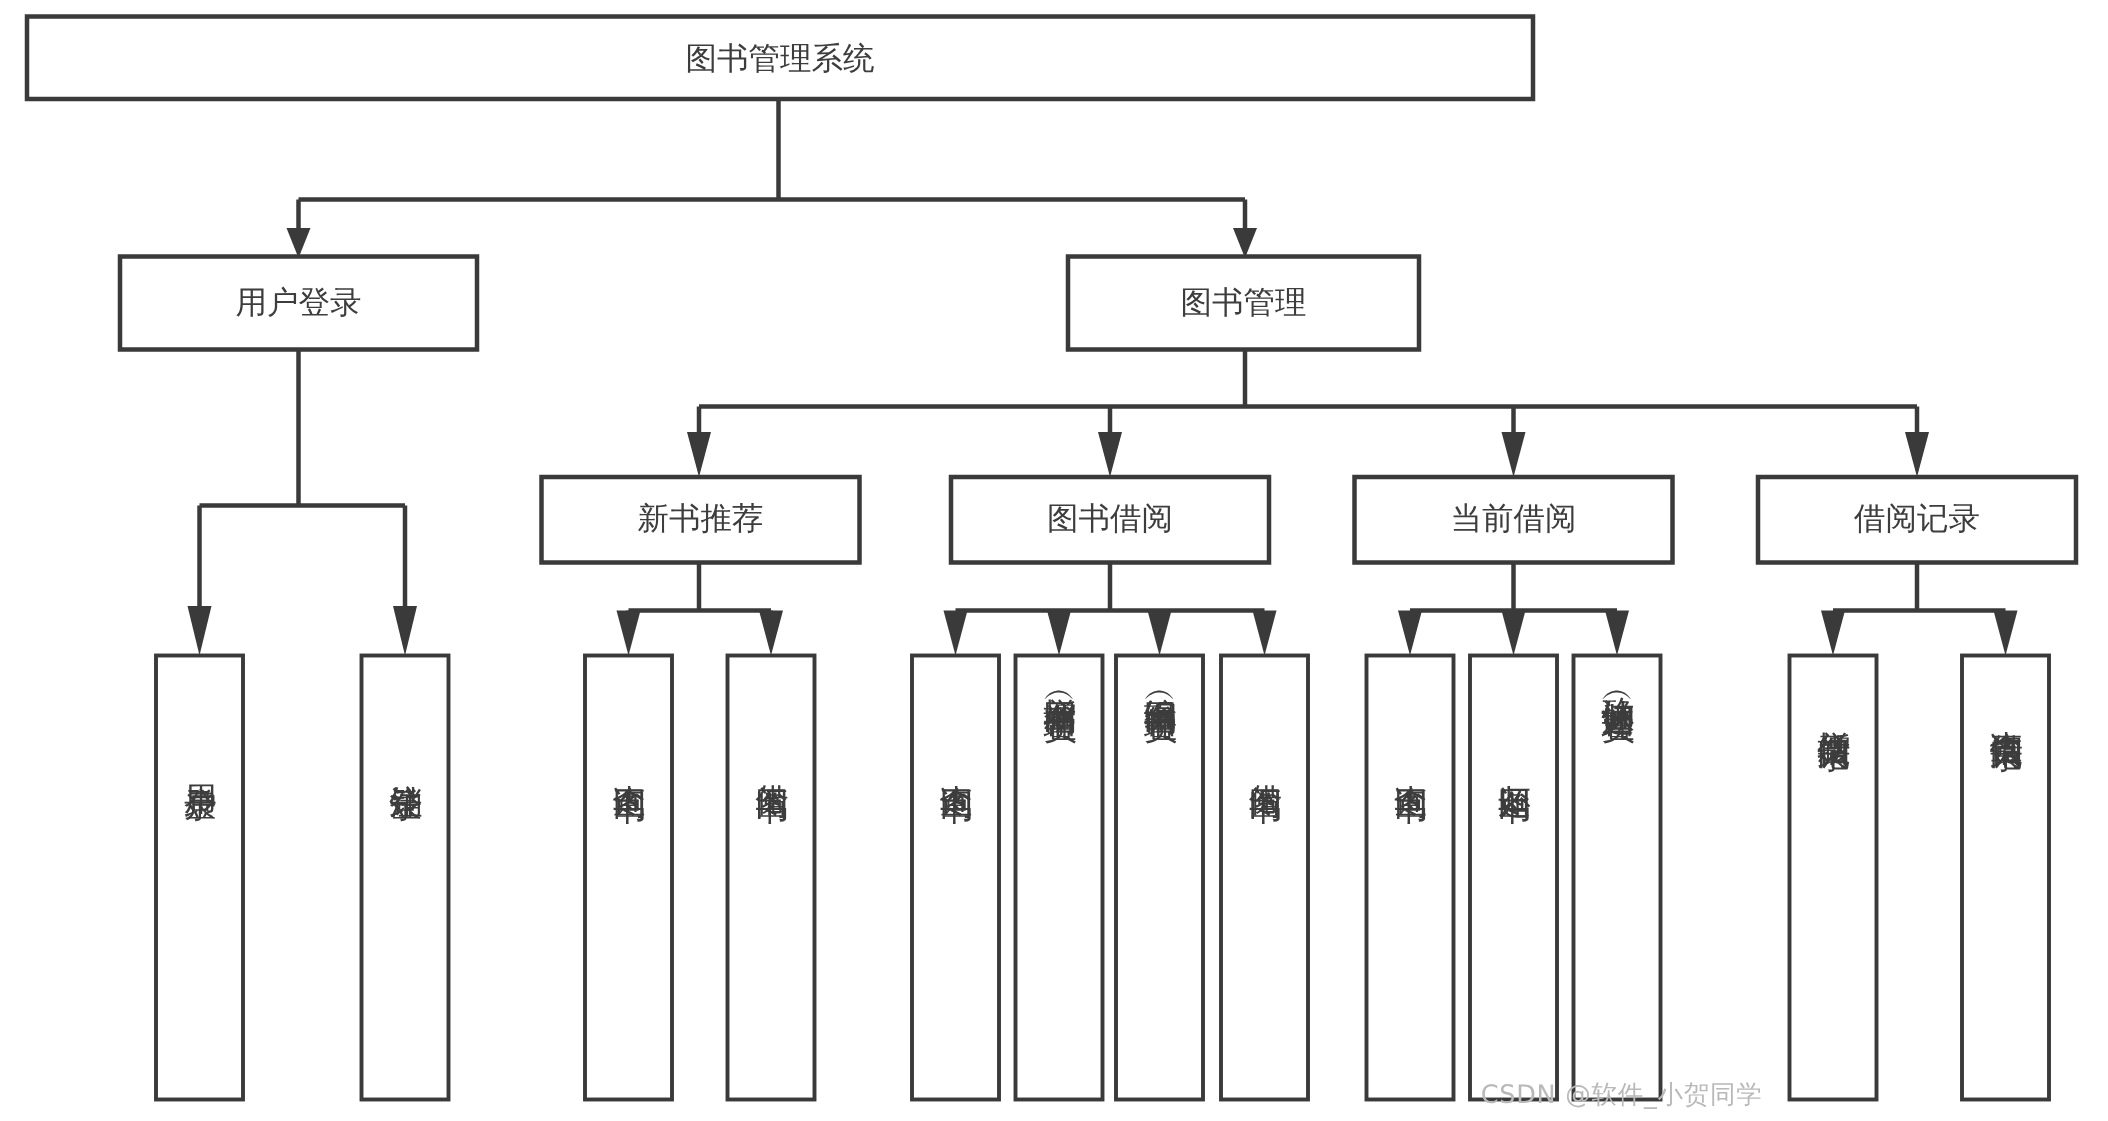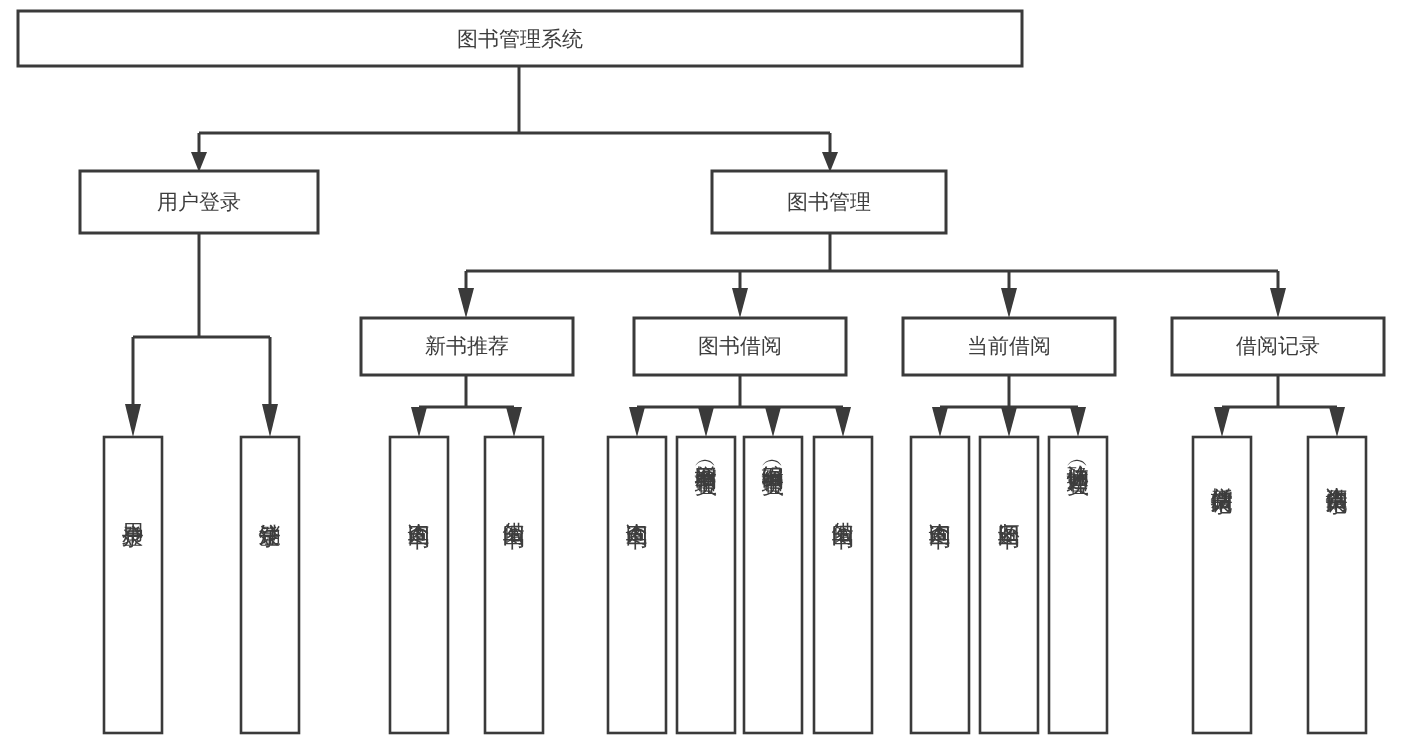--- a/index.html
+++ b/index.html
@@ -227,14 +227,15 @@
     <span class="vlabel">确认归还（管理员）</span>
   </div>
 
   <div class="vlabel-wrap" style="left:1193px; top:437px; width:58px; height:296px; padding-top:32px;">
     <span class="vlabel">新增借阅记录</span>
   </div>
   <div class="vlabel-wrap" style="left:1308px; top:437px; width:58px; height:296px; padding-top:32px;">
     <span class="vlabel">查询借阅记录</span>
   </div>
 
+  <div class="watermark">CSDN @软件_小贺同学</div>
 
 </div>
 
 </body></html>

